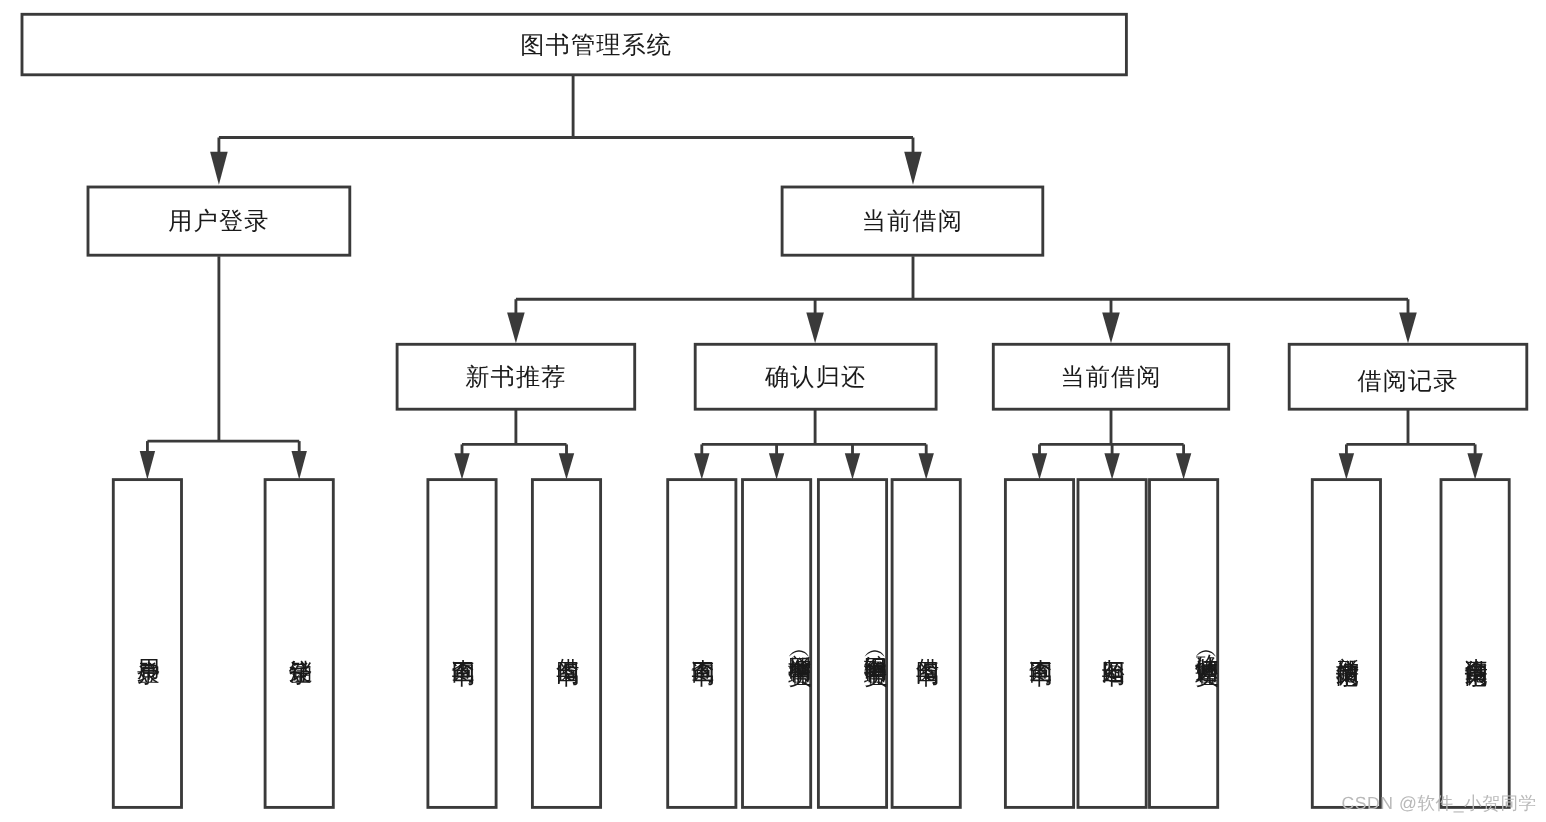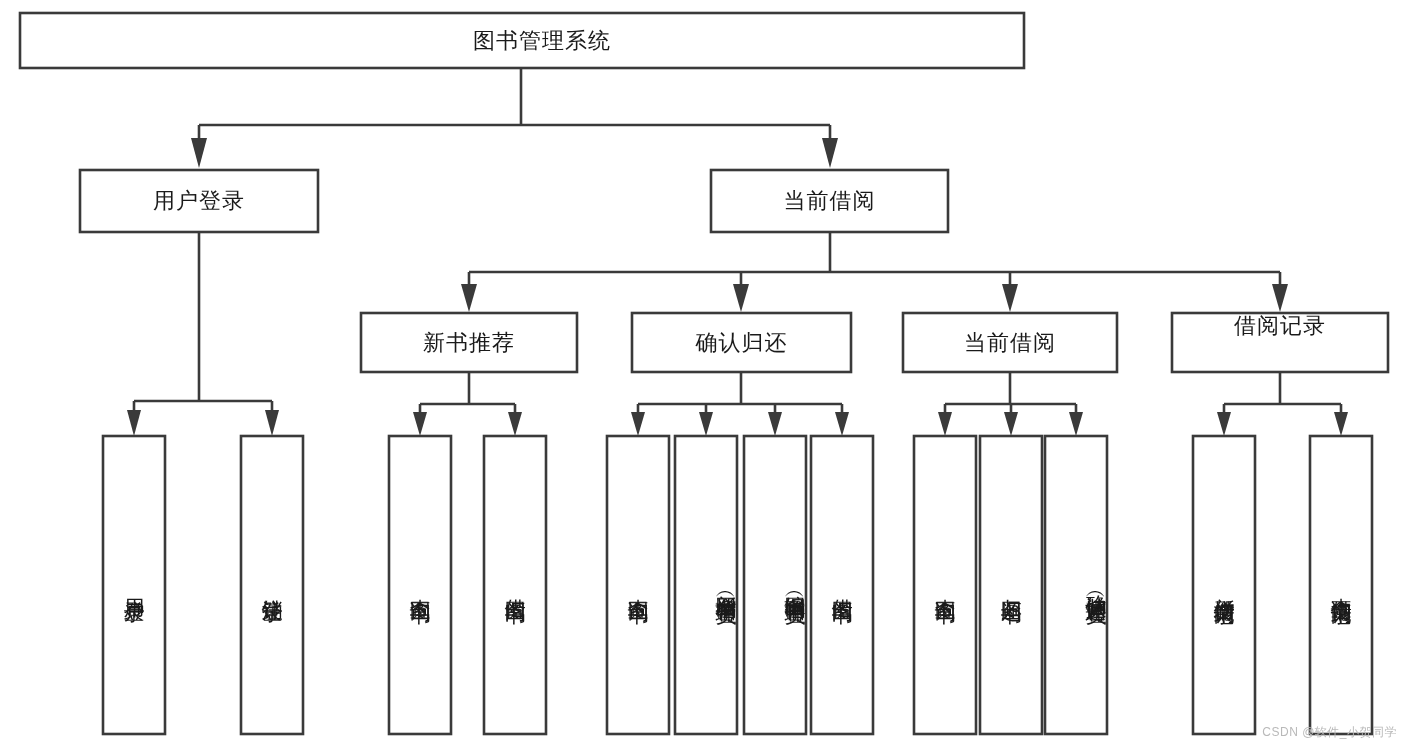--- a/index.html
+++ b/index.html
@@ -64,21 +64,21 @@
     color: #1a1a1a;
     letter-spacing: 1px;
     font-family: "Liberation Sans", "DejaVu Sans", sans-serif;
     pointer-events: none;
     white-space: nowrap;
   }
   #watermark {
     position: absolute;
     right: 8px;
     bottom: 6px;
-    font-size: 12px;
+    font-size: 16px;
     color: #b9b9b9;
     font-family: "Liberation Sans", "DejaVu Sans", sans-serif;
     letter-spacing: 0.5px;
     pointer-events: none;
   }
 </style>
 </head>
 <body>
 
 <div id="diagram-root">
@@ -188,21 +188,21 @@
   </svg>
 
   <div class="hlabel-wrap" style="left:20px; top:13px; width:1004px; height:55px;padding-left:20px;">图书管理系统</div>
 
   <div class="hlabel-wrap" style="left:80px; top:170px; width:238px; height:62px;">用户登录</div>
   <div class="hlabel-wrap" style="left:711px; top:170px; width:237px; height:62px;">当前借阅</div>
 
   <div class="hlabel-wrap" style="left:361px; top:313px; width:216px; height:59px;">新书推荐</div>
   <div class="hlabel-wrap" style="left:632px; top:313px; width:219px; height:59px;">确认归还</div>
   <div class="hlabel-wrap" style="left:903px; top:313px; width:214px; height:59px;">当前借阅</div>
-  <div class="hlabel-wrap" style="left:1172px; top:296px; width:216px; height:59px;">借阅记录</div>
+  <div class="hlabel-wrap" style="left:1172px; top:317px; width:216px; height:59px;">借阅记录</div>
 
   <div class="vlabel-wrap" style="left:103px; top:436px; width:62px; height:298px;">用户登录</div>
   <div class="vlabel-wrap" style="left:241px; top:436px; width:62px; height:298px;">注销登录</div>
 
   <div class="vlabel-wrap" style="left:389px; top:436px; width:62px; height:298px;">查询图书</div>
   <div class="vlabel-wrap" style="left:484px; top:436px; width:62px; height:298px;">借阅图书</div>
 
   <div class="vlabel-wrap" style="left:607px; top:436px; width:62px; height:298px;">查询图书</div>
   <div class="vlabel-wrap" style="left:675px; top:440px; width:62px; height:290px; align-items:flex-start;">新增图书（管理员）</div>
   <div class="vlabel-wrap" style="left:744px; top:440px; width:62px; height:290px; align-items:flex-start;">编辑图书（管理员）</div>

